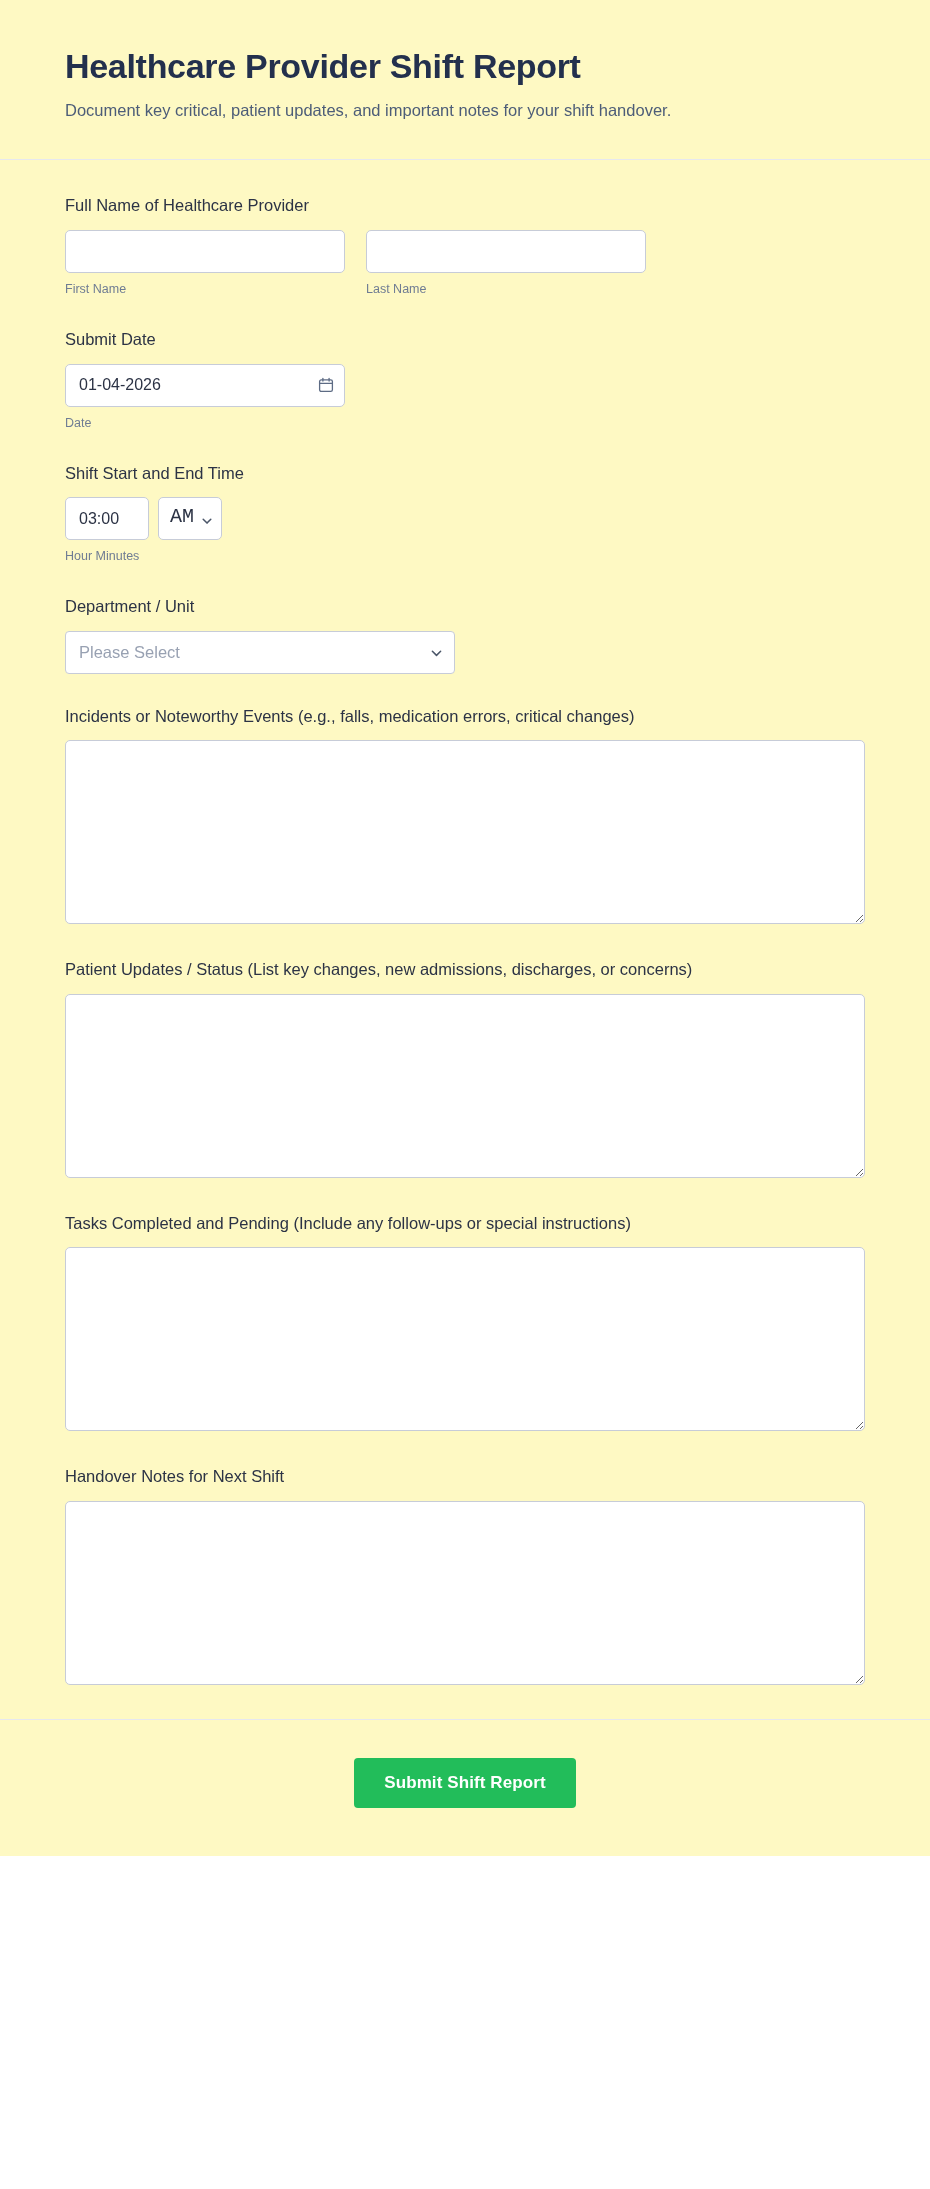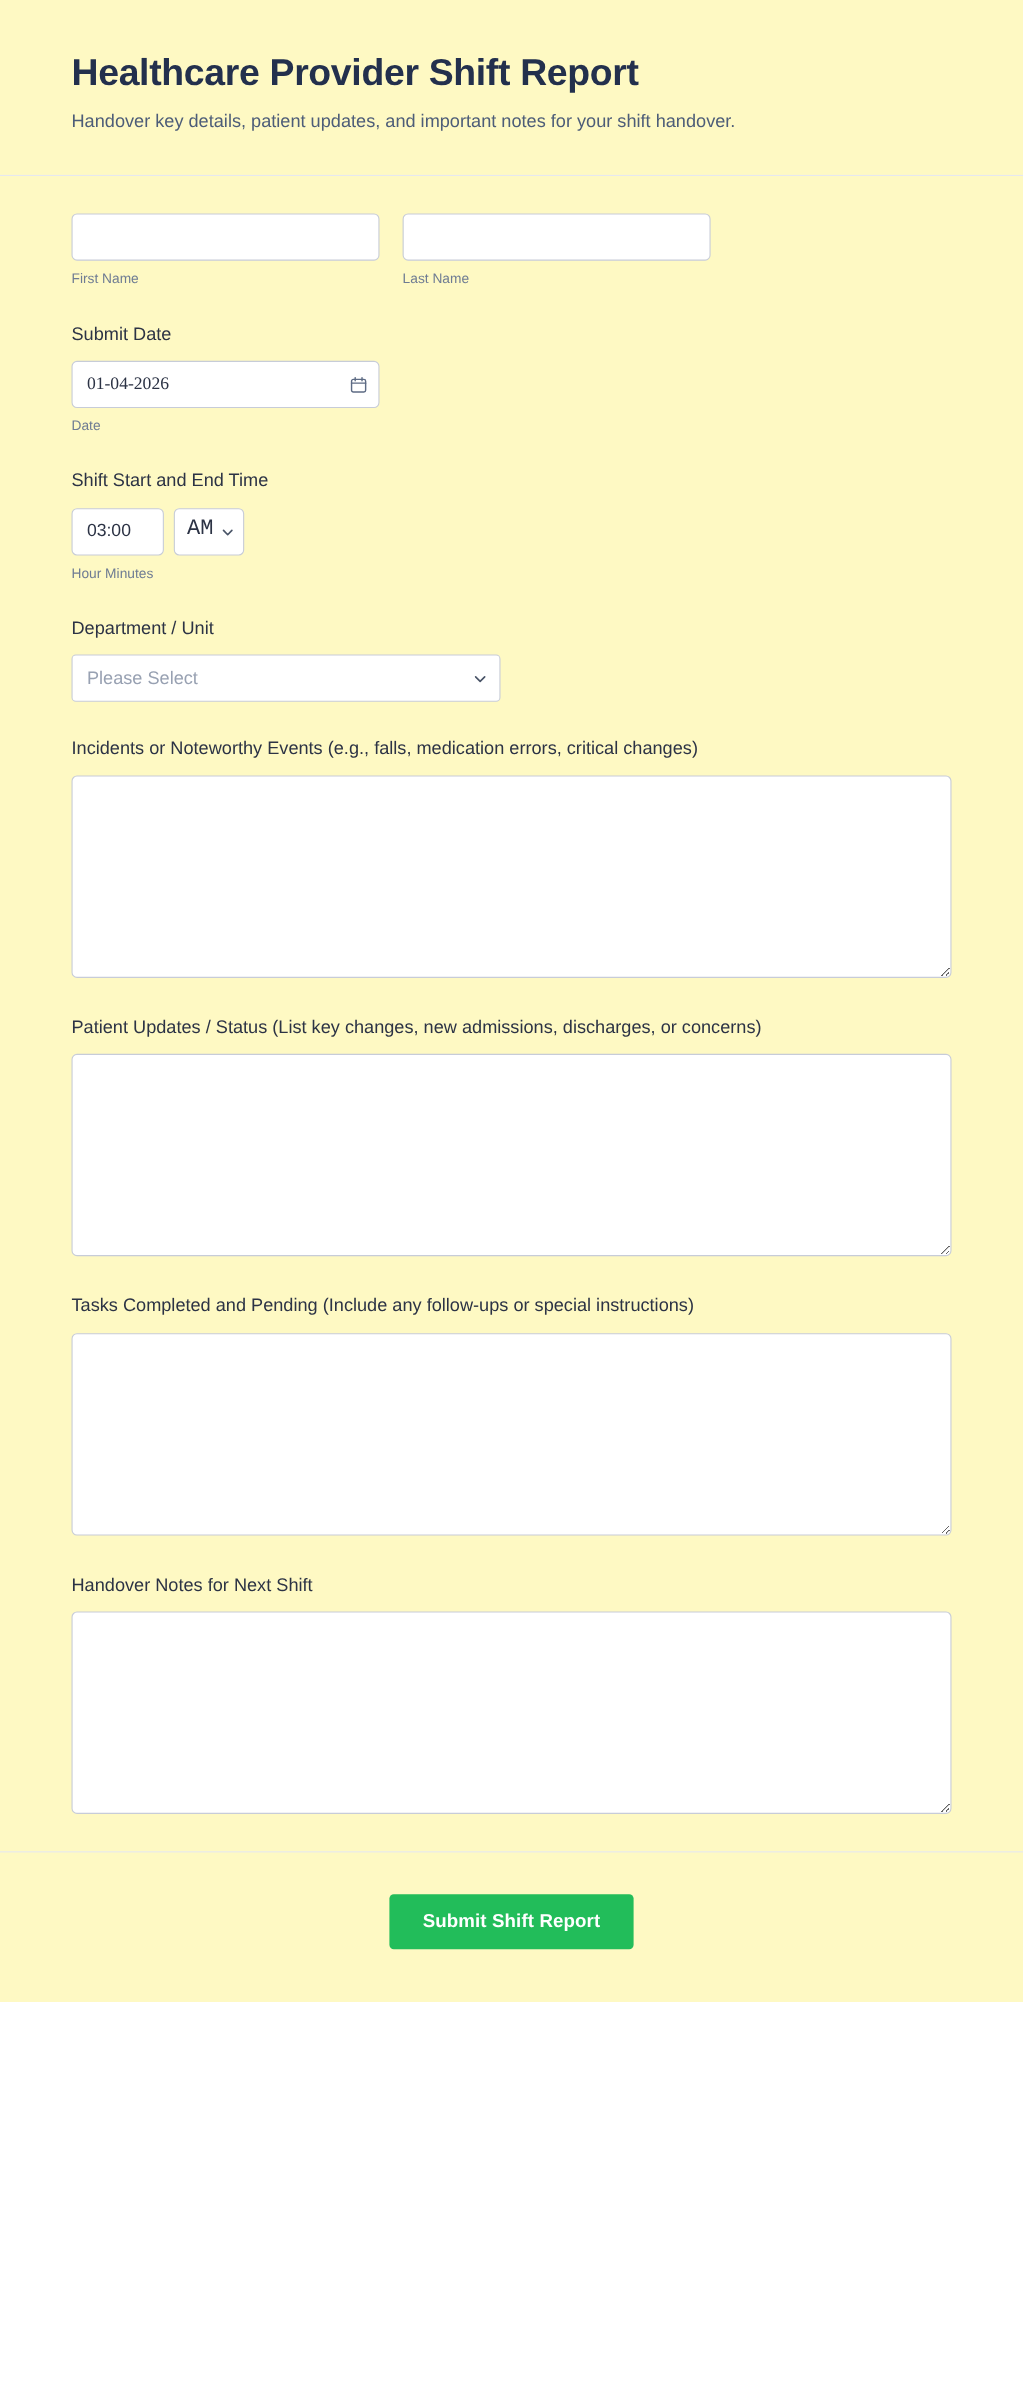--- a/index.html
+++ b/index.html
@@ -86,21 +86,20 @@
   .name-row {
     display: flex;
     gap: 21px;
   }
   .name-col { width: 280px; }
 
   
   .date-wrap {
     position: relative;
     width: 280px;
-    font-family: Liberation Serif, serif;
   }
   .date-wrap .text-input { padding-right: 38px; }
   .calendar-icon {
     position: absolute;
     right: 11px;
     top: 50%;
     transform: translateY(-50%);
     width: 16px;
     height: 16px;
     pointer-events: none;
@@ -215,26 +214,27 @@
     letter-spacing: 0.1px;
   }
 </style>
 </head>
 <body>
 
 <div class="page">
 
   <div class="form-header">
     <h1 class="form-title">Healthcare Provider Shift Report</h1>
-    <p class="form-subtitle">Handover key details, patient updates, and important notes for your shift handover.</p>
+    <p class="form-subtitle">Document key critical, patient updates, and important notes for your shift handover.</p>
   </div>
 
   <div class="form-body">
 
     <div class="field-block">
+      <label class="field-label">Full Name of Healthcare Provider</label>
       <div class="name-row">
         <div class="name-col">
           <input class="text-input" type="text" value="" style="">
           <span class="sub-label">First Name</span>
         </div>
         <div class="name-col">
           <input class="text-input" type="text" value="" style="">
           <span class="sub-label">Last Name</span>
         </div>
       </div>

